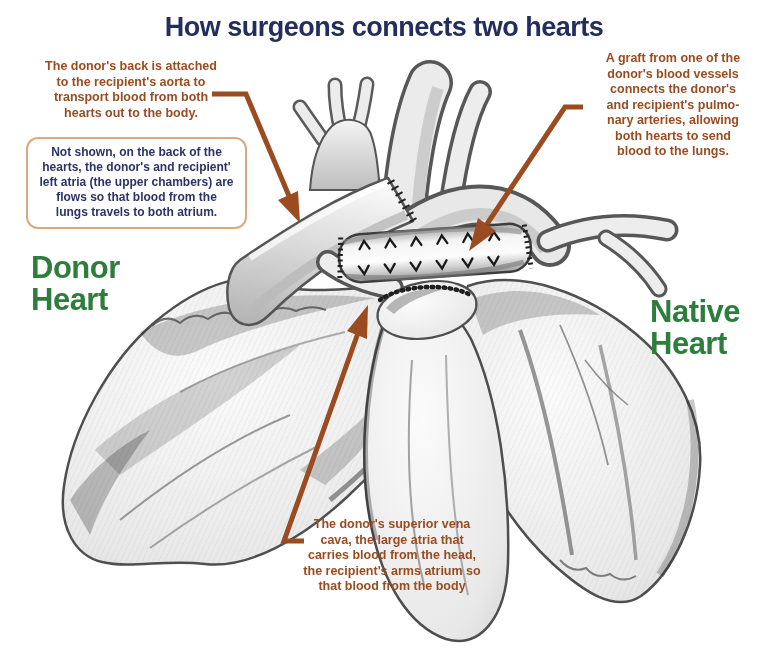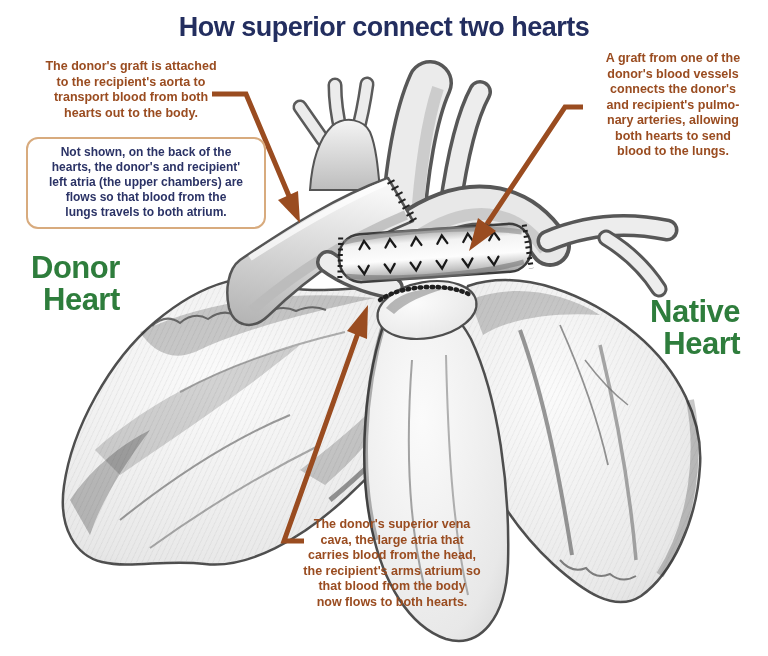--- a/index.html
+++ b/index.html
@@ -15,28 +15,28 @@
     color:var(--navy,#232e5f);
   }
   .ann{
     position:absolute;font-weight:bold;font-size:12.5px;line-height:1.24;
     color:var(--brown,#9a4c20);text-align:center;
   }
   #ann-aorta{left:28px;top:59px;width:206px;}
   #ann-graft{left:586px;top:51px;width:174px;}
   #ann-svc{left:286px;top:517px;width:212px;}
   #ann-note{
-    left:26px;top:137px;width:240px;box-sizing:border-box;
+    left:26px;top:137px;width:221px;box-sizing:border-box;
     border:2px solid var(--tan,#d8ab7e);border-radius:12px;
     padding:6px 4px;background:#fff;
     color:var(--note-navy,#2b3366);font-size:12px;line-height:1.26;
   }
   .big-label{
     position:absolute;font-size:31px;font-weight:bold;line-height:1.04;
-    letter-spacing:-0.5px;color:var(--green,#2e7d3c);text-align:right;
+    letter-spacing:-0.5px;color:var(--green,#2e7d3c);
   }
   #label-donor{left:31px;top:252px;}
   #label-native{left:650px;top:296px;}
   .arrow{stroke:var(--brown,#9a4c20);fill:none;stroke-width:5;}
   .arrowhead{fill:var(--brown,#9a4c20);stroke:none;}
 </style>
 </head>
 <body>
 
 <div class="stage">
@@ -189,24 +189,24 @@
         <polyline class="arrow" points="583,107 565,107 487,224"></polyline>
         <polygon class="arrowhead" points="469,251 496,231 478,218"></polygon>
       </g>
       <g>
         <polyline class="arrow" points="304,541 284,541 358,333"></polyline>
         <polygon class="arrowhead" points="368,305 367,339 347,331"></polygon>
       </g>
     </g>
   </svg>
 
-  <h1 class="title">How superior connect two hearts</h1>
+  <h1 class="title">How surgeons connects two hearts</h1>
 
   <div class="ann" id="ann-aorta">
-      <div>The donor's graft is attached</div>
+      <div>The donor's back is attached</div>
       <div>to the recipient's aorta to</div>
       <div>transport blood from both</div>
       <div>hearts out to the body.</div>
     </div>
 
   <div class="ann" id="ann-note">
       <div>Not shown, on the back of the</div>
       <div>hearts, the donor's and recipient'</div>
       <div>left atria (the upper chambers) are</div>
       <div>flows so that blood from the</div>
@@ -222,21 +222,20 @@
       <div>both hearts to send</div>
       <div>blood to the lungs.</div>
     </div>
 
   <div class="ann" id="ann-svc">
       <div>The donor's superior vena</div>
       <div>cava, the large atria that</div>
       <div>carries blood from the head,</div>
       <div>the recipient's arms atrium so</div>
       <div>that blood from the body</div>
-      <div>now flows to both hearts.</div>
     </div>
 
   <div class="big-label" id="label-donor">
       <div>Donor</div>
       <div>Heart</div>
     </div>
 
   <div class="big-label" id="label-native">
       <div>Native</div>
       <div>Heart</div>

